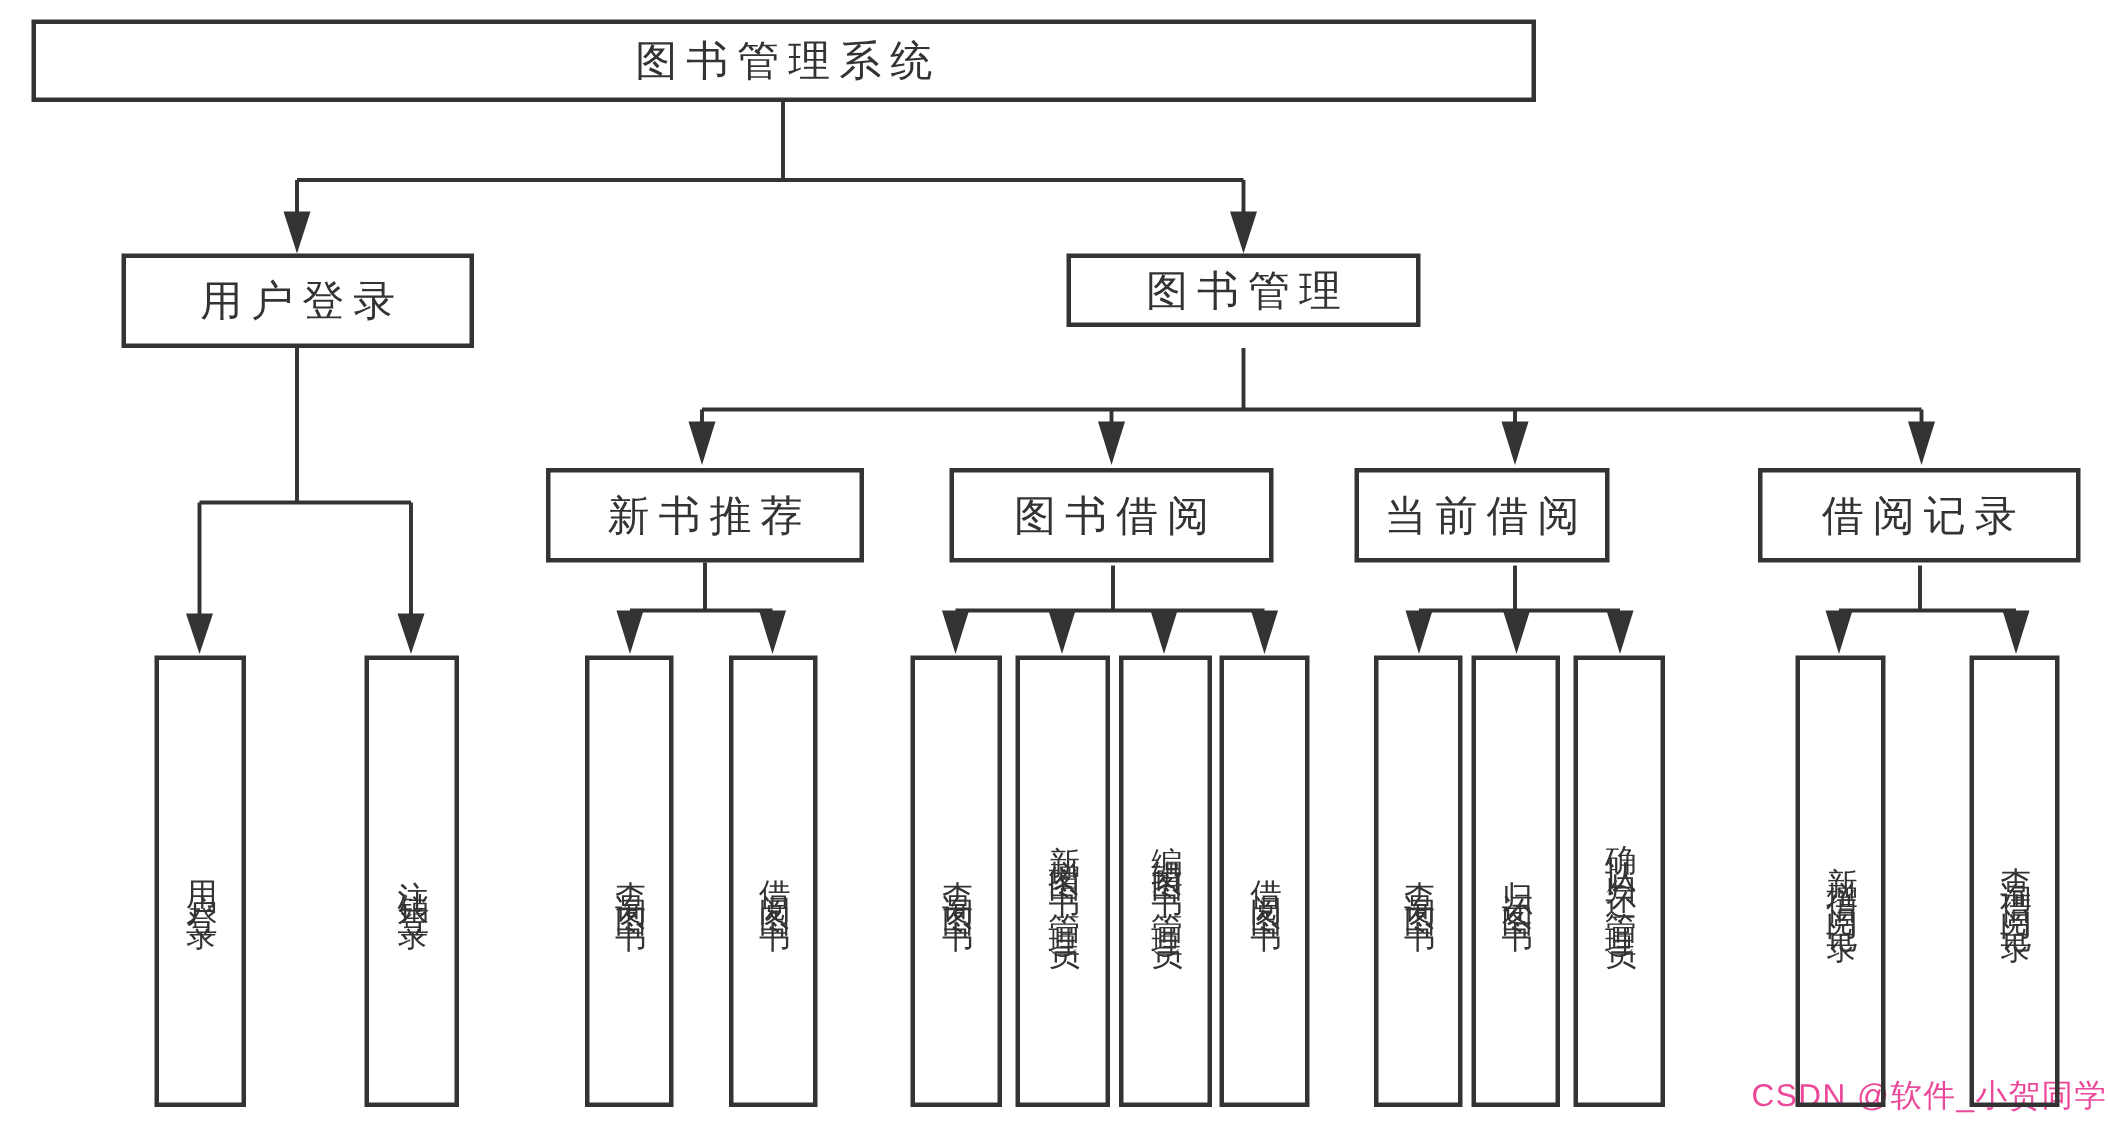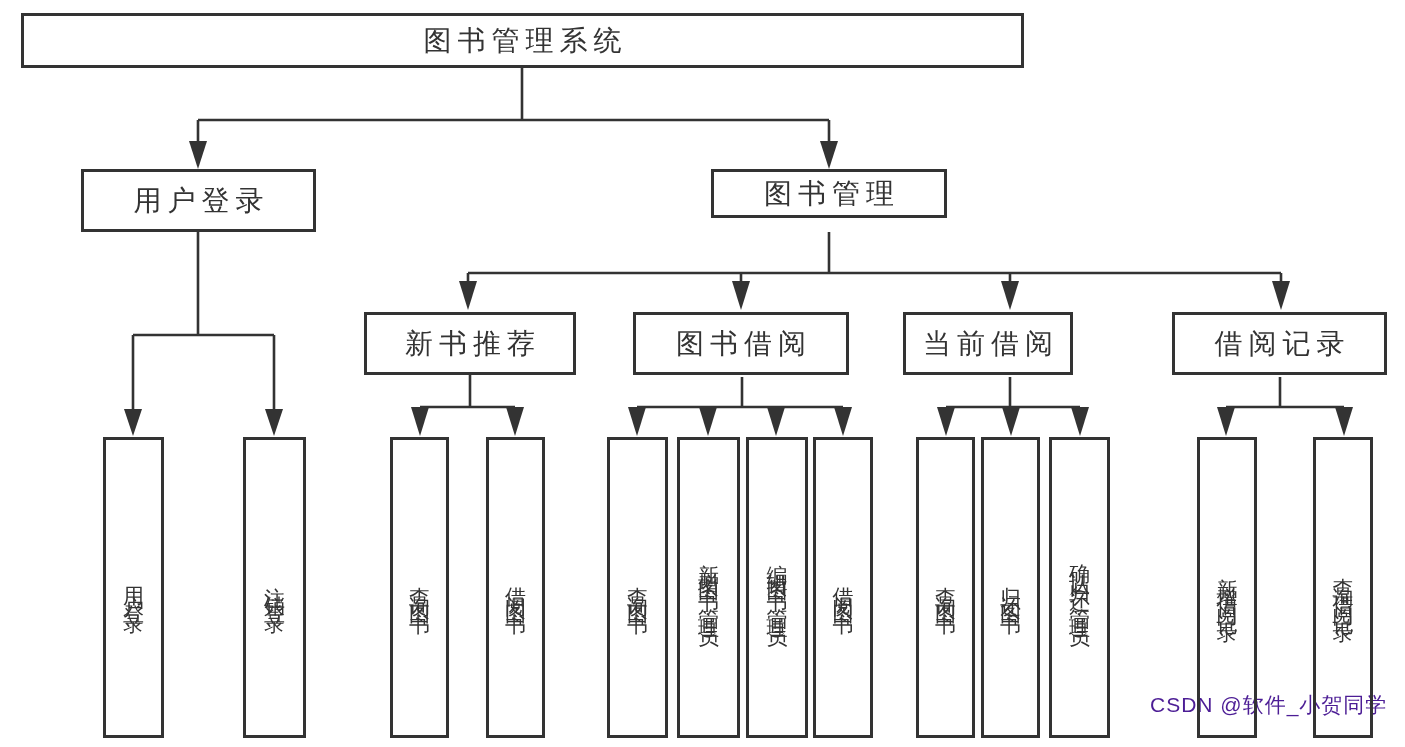--- a/index.html
+++ b/index.html
@@ -25,27 +25,28 @@
   .h-label{font-size:28px;letter-spacing:6px;text-indent:6px;white-space:nowrap;}
   .leaf .v-label{
     writing-mode:vertical-rl;
     text-orientation:mixed;
     font-size:21px;
     letter-spacing:9px;
     white-space:nowrap;
   }
   .watermark{
     position:absolute;
-    left:1150px;top:691px;
+    left:1150px;top:716px;
     width:255px;
     font-size:21px;
-    color:#4c1d95;
+    color:#ec4899;
     letter-spacing:1px;
     white-space:nowrap;
     z-index:1;
+    text-align:right;
   }
 </style>
 </head>
 <body>
 
 <div class="canvas">
 
   <svg class="connectors" width="1405" height="747" aria-hidden="true">
 
     <path d="M522,68 V120 M198,120 H829 M198,120 V143 M829,120 V143"></path>

